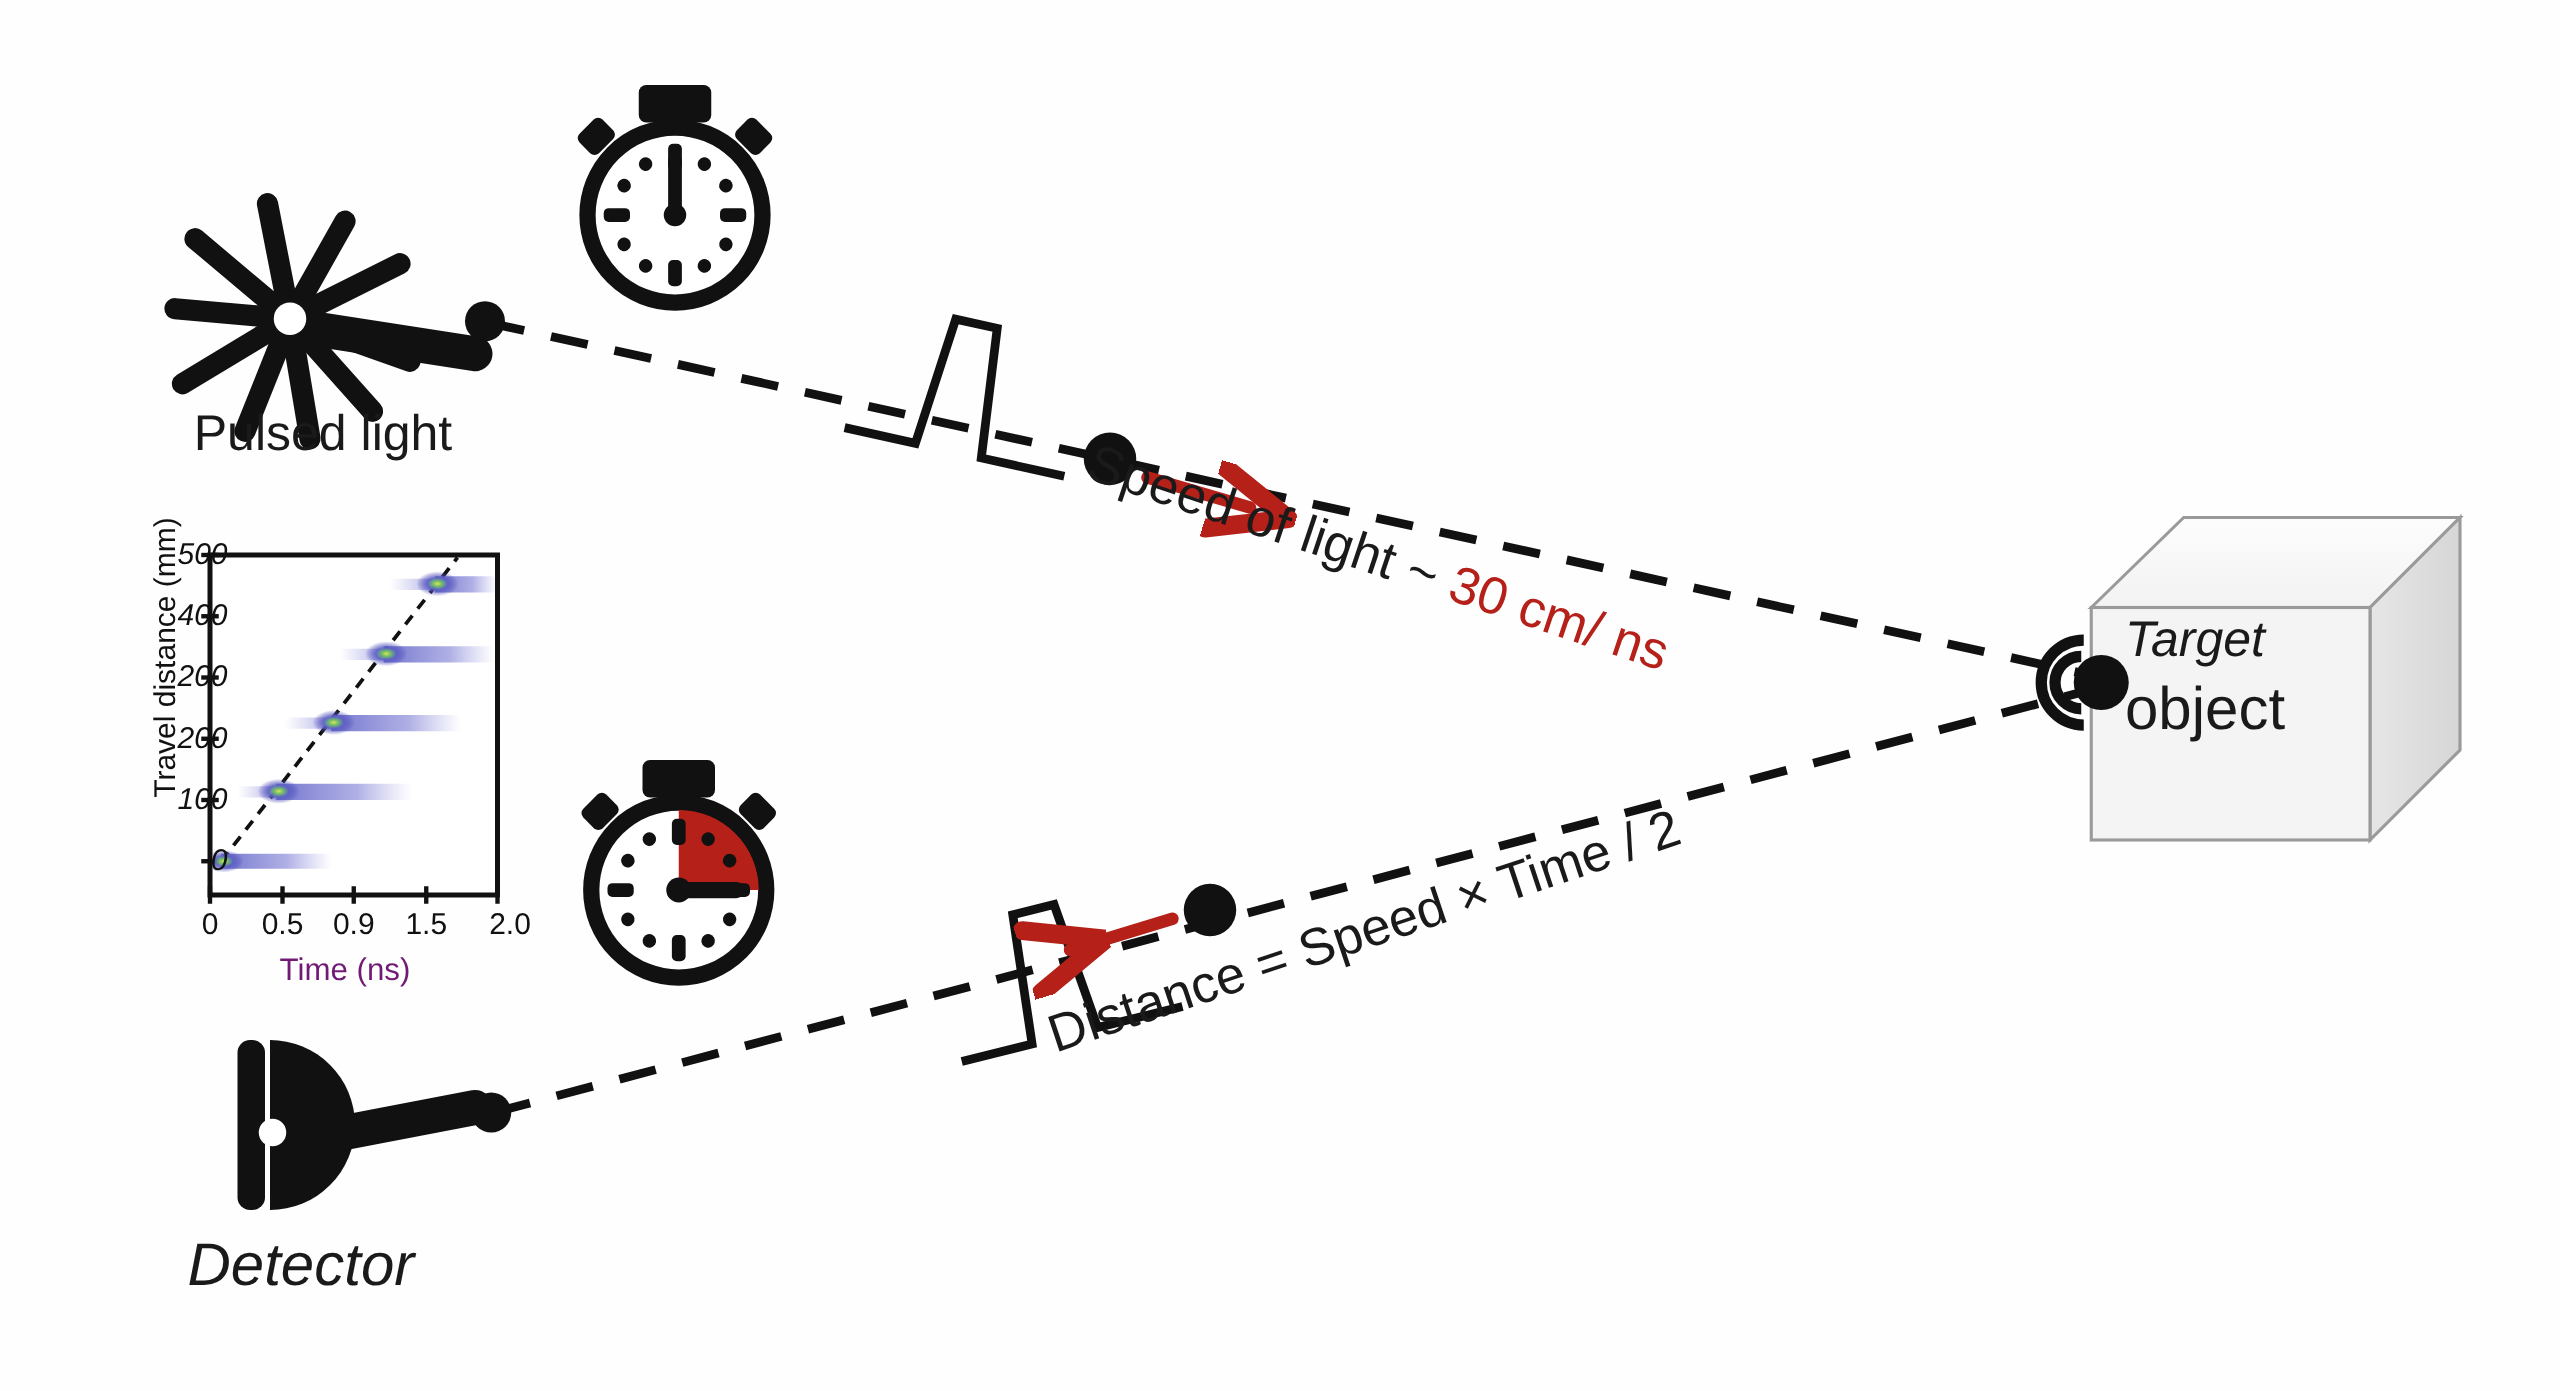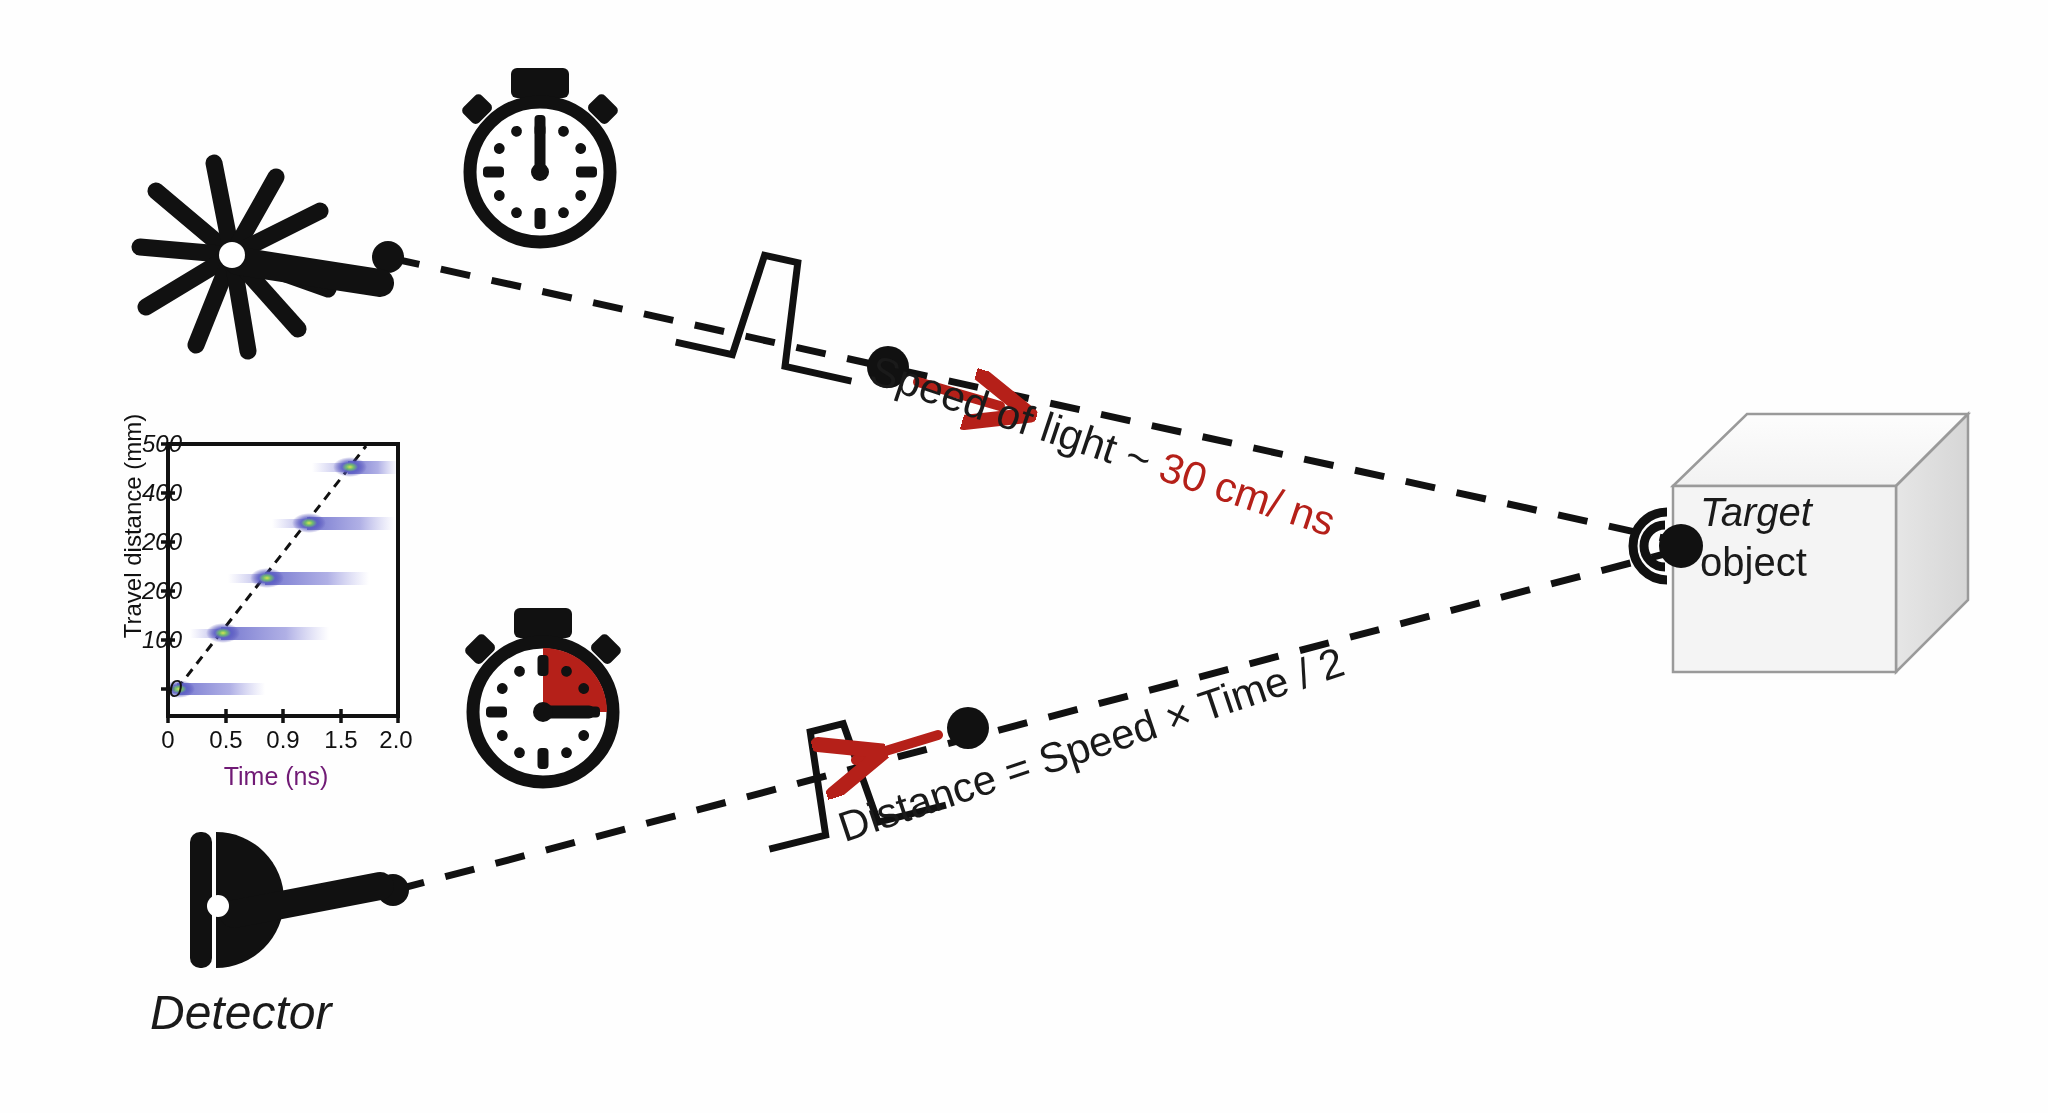--- a/index.html
+++ b/index.html
@@ -19,21 +19,21 @@
 
   .lbl {
     position: absolute;
     color: #1a1a1a;
     font-family: "Liberation Sans", sans-serif;
     white-space: nowrap;
   }
   #pulsed-light-label { left: 155px; top: 325px; font-size: 40px; }
   #detector-label     { left: 150px; top: 985px; font-size: 48px; font-style: italic; }
   #target-label-1     { left: 1700px; top: 490px; font-size: 40px; font-style: italic; }
-  #target-label-2     { left: 1700px; top: 540px; font-size: 40px; }
+  #target-label-2     { left: 1700px; top: 540px; font-size: 48px; }
 
   
   .beam-text {
     position: absolute;
     font-family: "Liberation Sans", sans-serif;
     font-size: 42px;
     white-space: nowrap;
     transform-origin: 0 50%;
   }
   #speed-of-light-text {
@@ -321,20 +321,21 @@
         <rect x="272" y="519" width="38" height="9" fill="url(#tailL)"></rect>
         <ellipse cx="309" cy="523" rx="17" ry="10" fill="url(#blob)"></ellipse>
 
         <rect x="348" y="461" width="50" height="13" fill="url(#tail)"></rect>
         <rect x="312" y="463" width="38" height="9" fill="url(#tailL)"></rect>
         <ellipse cx="350" cy="467" rx="17" ry="10" fill="url(#blob)"></ellipse>
       </g>
     </g>
   </svg>
 
+  <div class="lbl" id="pulsed-light-label">Pulsed light</div>
   <div class="lbl" id="detector-label">Detector</div>
   <div class="lbl" id="target-label-1">Target</div>
   <div class="lbl" id="target-label-2">object</div>
 
   <div class="beam-text" id="speed-of-light-text"><span>Speed of light ~ </span><span class="accent">30 cm/ ns</span></div>
 
   <div class="beam-text" id="distance-formula-text">Distance = Speed × Time / 2</div>
 
   <div id="inset-plot">
     <div class="ylabel">Travel distance (mm)</div>
@@ -344,16 +345,16 @@
     <div class="ytick" style="top:79px">400</div>
     <div class="ytick" style="top:128px">200</div>
     <div class="ytick" style="top:177px">200</div>
     <div class="ytick" style="top:226px">100</div>
     <div class="ytick" style="top:275px">0</div>
 
     <div class="xtick" style="left:72px">0</div>
     <div class="xtick" style="left:130px">0.5</div>
     <div class="xtick" style="left:187px">0.9</div>
     <div class="xtick" style="left:245px">1.5</div>
-    <div class="xtick" style="left:300px">2.0</div>
+    <div class="xtick" style="left:312px">2.0</div>
   </div>
 
 </div>
 
 </body></html>

